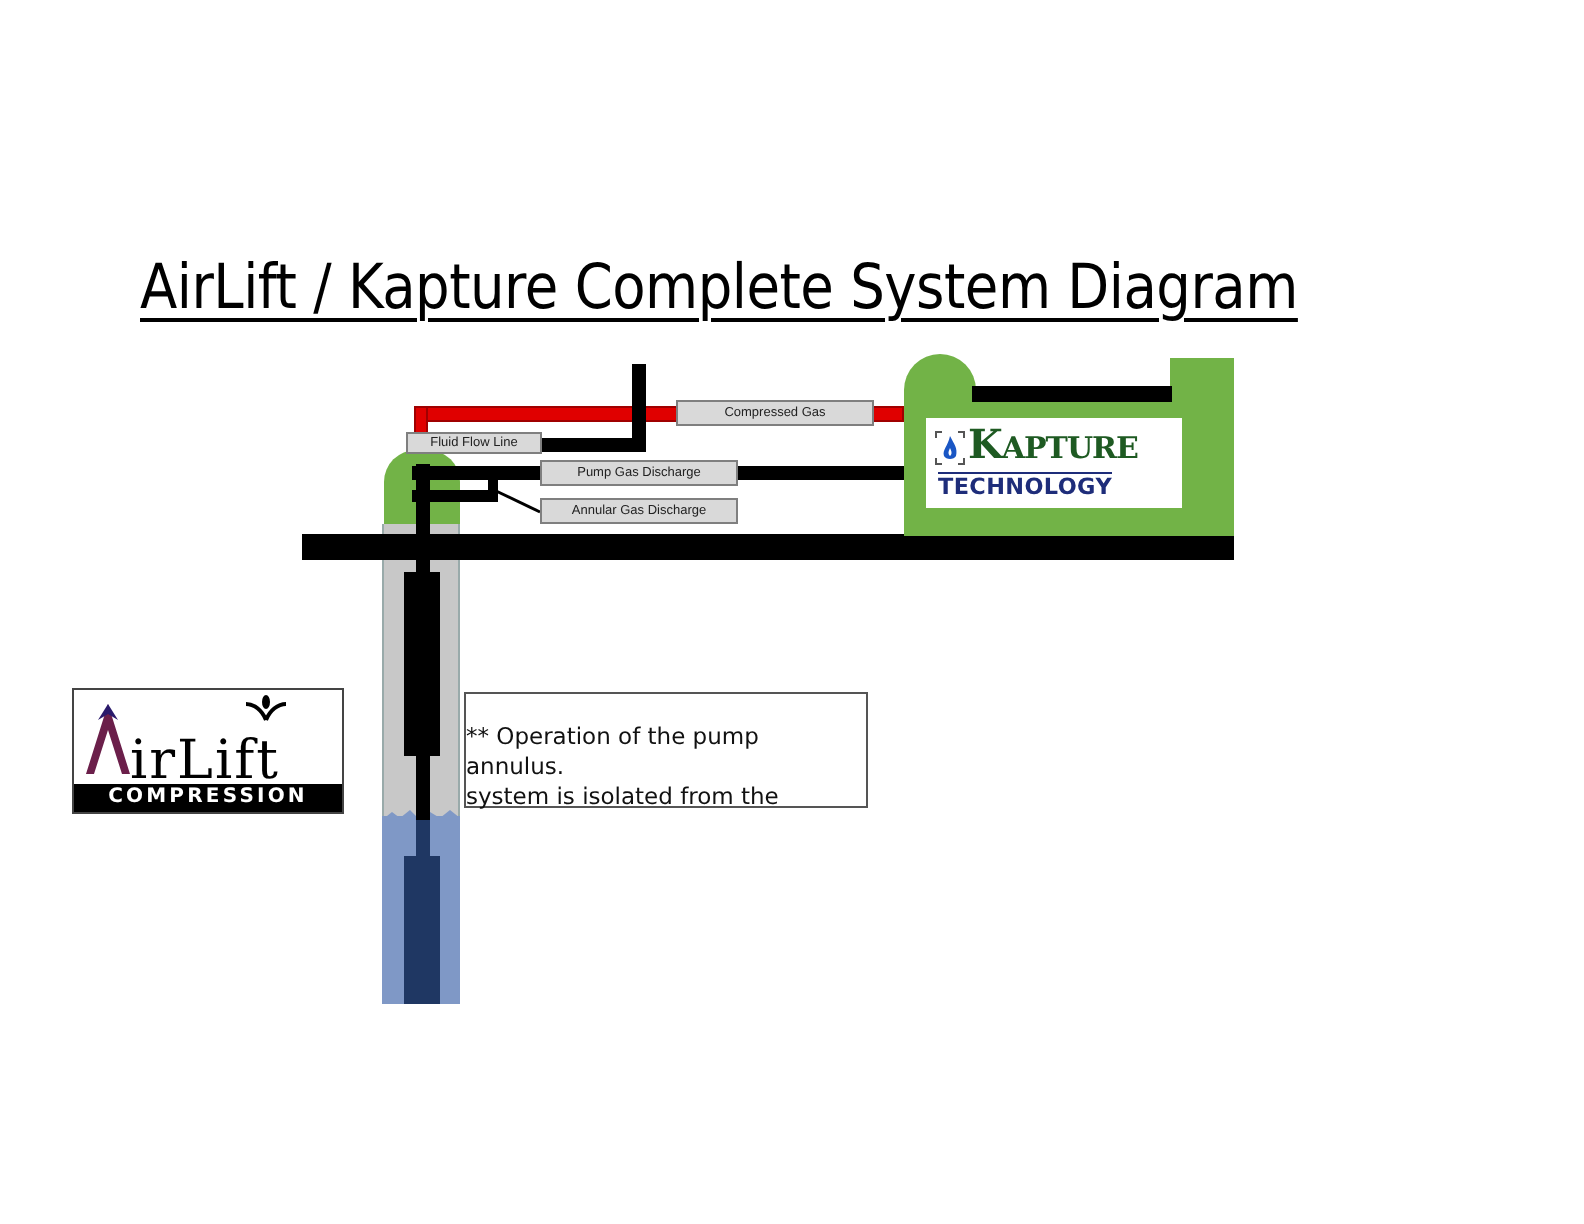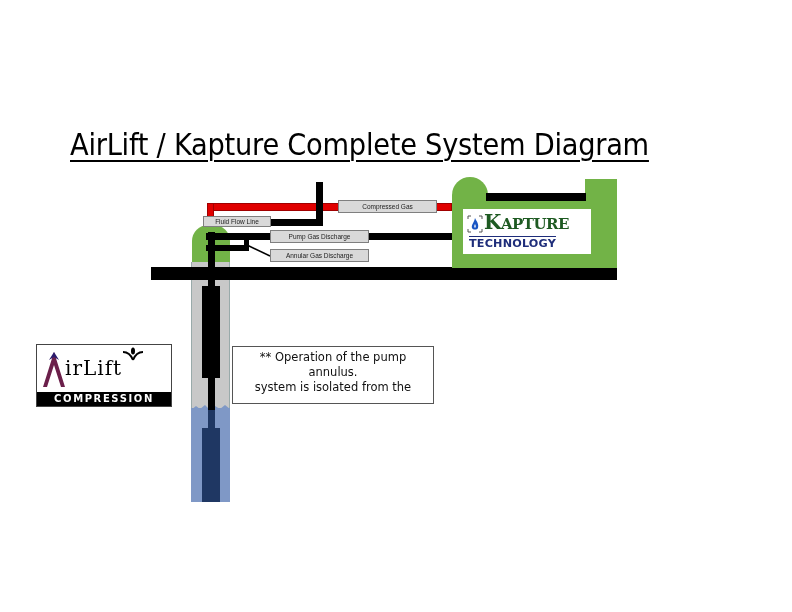--- a/index.html
+++ b/index.html
@@ -3,21 +3,21 @@
 <meta charset="utf-8">
 <style>
   html, body { margin: 0; padding: 0; background: #ffffff; }
   body { width: 792px; height: 612px; position: relative; overflow: hidden; font-family: "Liberation Sans", sans-serif; }
   .abs { position: absolute; }
   .title { left: 70px; top: 126px; font-size: 31px; color: #000; text-decoration: underline; text-decoration-thickness: 2px; text-underline-offset: 5px; white-space: nowrap; letter-spacing: -0.3px; font-family: "DejaVu Sans", sans-serif; font-weight: normal; transform: scaleX(0.88); transform-origin: left top; }
   .blk { background: #000; }
   .red { background: #e00000; border: 1px solid #a00000; box-sizing: border-box; }
   .green { background: #72b347; }
   .label { background: #d9d9d9; border: 1px solid #7f7f7f; box-sizing: border-box; font-size: 6.5px; color: #222; display: flex; align-items: center; justify-content: center; white-space: nowrap; }
-  .note { left: 232px; top: 346px; width: 202px; height: 58px; border: 1px solid #555; box-sizing: border-box; background: #fff; font-size: 11.5px; text-align: center; line-height: 15px; padding-top: 3px; font-family: "DejaVu Sans", sans-serif; color: #111; }
+  .note { left: 232px; top: 346px; width: 202px; height: 58px; border: 1px solid #555; box-sizing: border-box; background: #fff; font-size: 11.5px; line-height: 15px; padding-top: 14px; font-family: "DejaVu Sans", sans-serif; color: #111; }
   .kapture-logo { left: 463px; top: 209px; width: 128px; height: 45px; background: #fff; }
   .kap-row { position: absolute; left: 4px; top: 2px; display: flex; align-items: flex-end; }
   .kap-text { font-family: "DejaVu Serif", serif; font-weight: bold; font-size: 20px; color: #1e5a22; letter-spacing: -0.5px; line-height: 22px; }
   .kap-text .small { font-size: 15px; }
   .comp-text { position: absolute; left: 6px; top: 27px; font-family: "DejaVu Sans", sans-serif; font-weight: bold; font-size: 11.2px; color: #1e2d7a; letter-spacing: 0.2px; border-top: 1.5px solid #1e2d7a; padding-top: 1px; line-height: 12px; }
   .airlift-logo { left: 36px; top: 344px; width: 136px; height: 63px; background: #fff; border: 1px solid #444; box-sizing: border-box; }
   .tech-bar { position: absolute; left: 0; bottom: 0; width: 100%; height: 14px; background: #000; color: #fff; font-family: "DejaVu Sans", sans-serif; font-weight: bold; font-size: 10px; letter-spacing: 1.6px; text-align: center; line-height: 14px; }
 </style>
 </head>
 <body>
@@ -86,20 +86,20 @@
   <div>** Operation of the pump</div>
   <div>annulus.</div>
   <div>system is isolated from the</div>
 </div>
 
 <div class="abs airlift-logo">
   <svg class="abs" style="left:4px;top:6px;" width="26" height="38" viewBox="0 0 26 38">
     <path d="M13,1 L2,36 L6,36 L13,14 L20,36 L24,36 Z" fill="#6b1f4a"></path>
     <path d="M13,1 L8,9 L13,6 L18,9 Z" fill="#2a1a6b"></path>
   </svg>
-  <div class="abs" style="left:28px;top:6px;font-family:'DejaVu Serif',serif;font-size:20px;line-height:34px;color:#000;letter-spacing:1px;">irLift</div>
+  <div class="abs" style="left:28px;top:19px;font-family:'DejaVu Serif',serif;font-size:27px;line-height:34px;color:#000;letter-spacing:1px;">irLift</div>
   <svg class="abs" style="left:83px;top:2px;" width="26" height="14" viewBox="0 0 26 14">
     <path d="M13,13 C11,8 7,5 3,5" stroke="#000" stroke-width="2" fill="none"></path>
     <path d="M13,13 C15,8 19,5 23,5" stroke="#000" stroke-width="2" fill="none"></path>
     <ellipse cx="13" cy="4" rx="2" ry="3.5" fill="#000"></ellipse>
   </svg>
   <div class="tech-bar">COMPRESSION</div>
 </div>
 
 </body></html>

